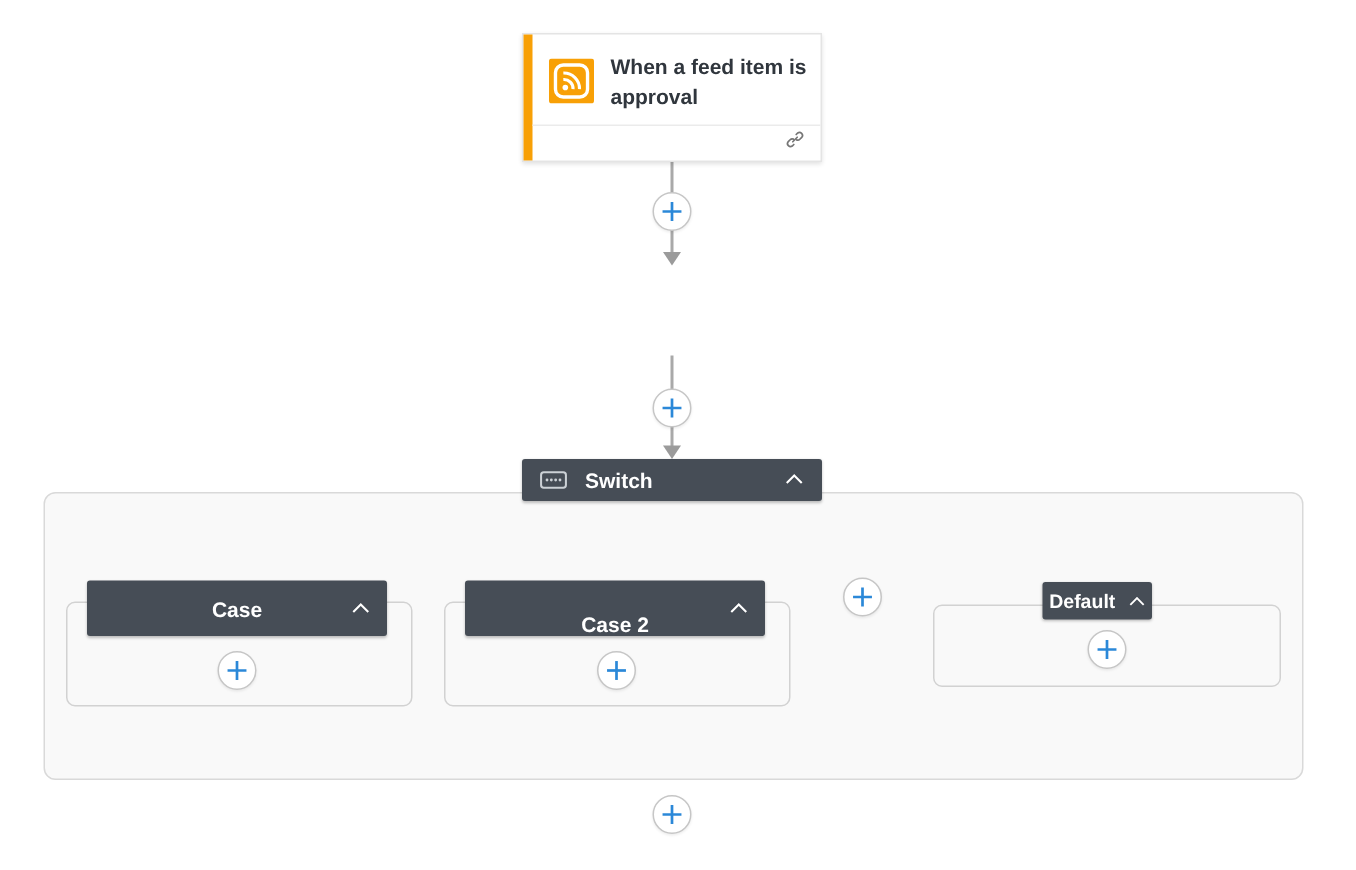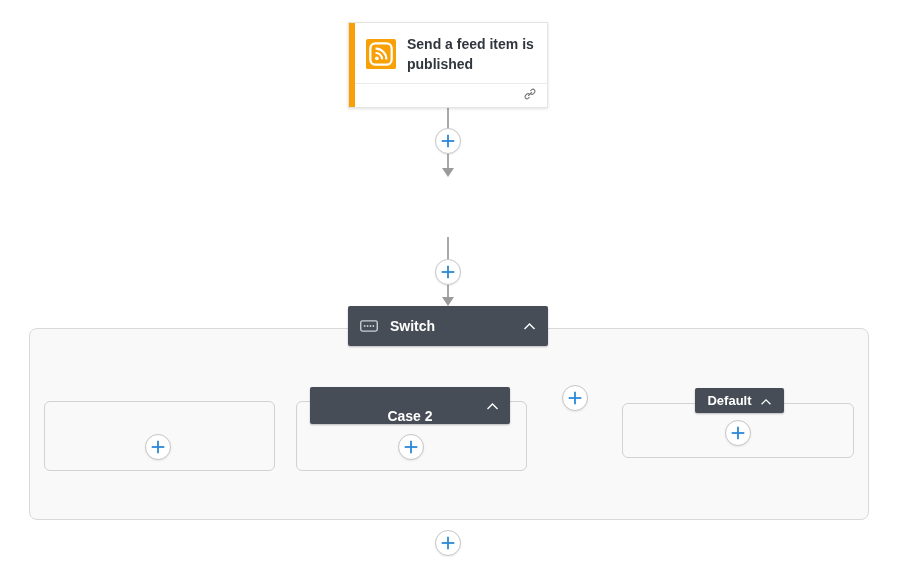--- a/index.html
+++ b/index.html
@@ -24,38 +24,38 @@
   #trigger-card .card-footer { height:24px; }
   #action-card  { left:348px; top:178px; width:200px; height:59px; }
   #action-card .card-main { height:36px; }
 
   .icon-box { flex:0 0 auto; display:flex; }
 
   
   .dark-header { position:absolute; background:#464d56; color:#fff; z-index:3;
                  display:flex; align-items:center; border-radius:2px;
                  box-shadow:0 1px 2px rgba(0,0,0,.25); cursor:pointer; }
-  #switch-header { left:348px; top:306px; width:200px; height:40px; padding:0 12px; gap:12px; }
+  #switch-header { left:348px; top:306px; width:200px; height:28px; padding:0 12px; gap:12px; }
   #switch-header .hdr-label { font-size:14px; font-weight:700; }
   #switch-header .chev { margin-left:auto; }
 
   .outer-scope { position:absolute; left:29px; top:328px; width:840px; height:192px;
                  background:#f9f9f9; border:1px solid #d9d9d9; border-radius:8px; z-index:1; }
 
   .branch-box { position:absolute; border:1px solid #d2d2d2; border-radius:6px; z-index:2; }
   #case1-box { left:44px;  top:401px; width:231px; height:70px; }
   #case2-box { left:296px; top:401px; width:231px; height:70px; }
   #default-box { left:622px; top:403px; width:232px; height:55px; }
 
   .case-header { justify-content:center; }
   #case1-header { left:58px;  top:387px; width:200px; height:37px; }
   #case2-header { left:310px; top:387px; width:200px; height:37px;align-items:flex-end; }
   .case-header .hdr-label { font-size:14px; font-weight:700; }
   .case-header .chev { position:absolute; right:11px; top:50%; transform:translateY(-50%); }
-  #default-header { left:695px; top:388px; width:89px; height:25px;
+  #default-header { left:695px; top:388px; width:73px; height:25px;
                     justify-content:center; gap:8px; }
   #default-header .hdr-label { font-size:13px; font-weight:700; }
 
   
   .plus-btn { position:absolute; width:26px; height:26px; border-radius:50%;
               background:#fff; border:1px solid #c6c6c6; z-index:4; cursor:pointer;
               display:flex; align-items:center; justify-content:center;
               box-shadow:0 1px 2px rgba(0,0,0,.08); padding:0; }
   #plus-1 { left:435px; top:128px; }
   #plus-2 { left:435px; top:259px; }
@@ -89,21 +89,21 @@
     <div class="card-main">
       <span class="icon-box">
         <svg width="30" height="30" viewBox="0 0 32 32">
           <rect width="32" height="32" rx="2" fill="#F8A006"></rect>
           <rect x="4.6" y="4.6" width="22.8" height="22.8" rx="5.5" fill="none" stroke="#fff" stroke-width="2.4"></rect>
           <circle cx="11.6" cy="20.6" r="2" fill="#fff"></circle>
           <path d="M10.2 14.9 a6.5 6.5 0 0 1 6.9 6.9" stroke="#fff" stroke-width="2.2" fill="none"></path>
           <path d="M10.2 10.3 a11.2 11.2 0 0 1 11.5 11.5" stroke="#fff" stroke-width="2.2" fill="none"></path>
         </svg>
       </span>
-      <span class="card-title">Send a feed item is published</span>
+      <span class="card-title">When a feed item is approval</span>
     </div>
     <div class="card-footer">
       <span>
         <svg width="14" height="14" viewBox="0 0 16 16" fill="none" stroke="#767676" stroke-width="1.3" stroke-linecap="round">
           <path d="M6.3 9.7 L9.7 6.3"></path>
           <path d="M8.9 4.2 l1.2-1.2 a2.3 2.3 0 0 1 3.2 3.2 l-1.6 1.6 a2.3 2.3 0 0 1-2.5 .5"></path>
           <path d="M7.1 11.8 l-1.2 1.2 a2.3 2.3 0 0 1-3.2-3.2 l1.6-1.6 a2.3 2.3 0 0 1 2.5-.5"></path>
         </svg>
       </span>
     </div>
@@ -142,20 +142,28 @@
     </span>
     <span class="hdr-label">Switch</span>
     <span class="chev">
       <svg width="13" height="9" viewBox="0 0 13 9">
           <path d="M1.5 7 L6.5 2 L11.5 7" stroke="#fff" stroke-width="1.4" fill="none"></path>
         </svg>
     </span>
   </div>
 
   <div class="branch-box" id="case1-box"></div>
+  <div class="dark-header case-header" id="case1-header">
+    <span class="hdr-label">Case</span>
+    <span class="chev">
+      <svg width="13" height="9" viewBox="0 0 13 9">
+          <path d="M1.5 7 L6.5 2 L11.5 7" stroke="#fff" stroke-width="1.4" fill="none"></path>
+        </svg>
+    </span>
+  </div>
   <button class="plus-btn" id="plus-case1">
     <svg width="18" height="18" viewBox="0 0 20 20">
       <g stroke="#2B88D8" stroke-width="2">
           <line x1="10" y1="3" x2="10" y2="17"></line>
           <line x1="3" y1="10" x2="17" y2="10"></line>
         </g>
     </svg>
   </button>
 
   <div class="branch-box" id="case2-box"></div>

